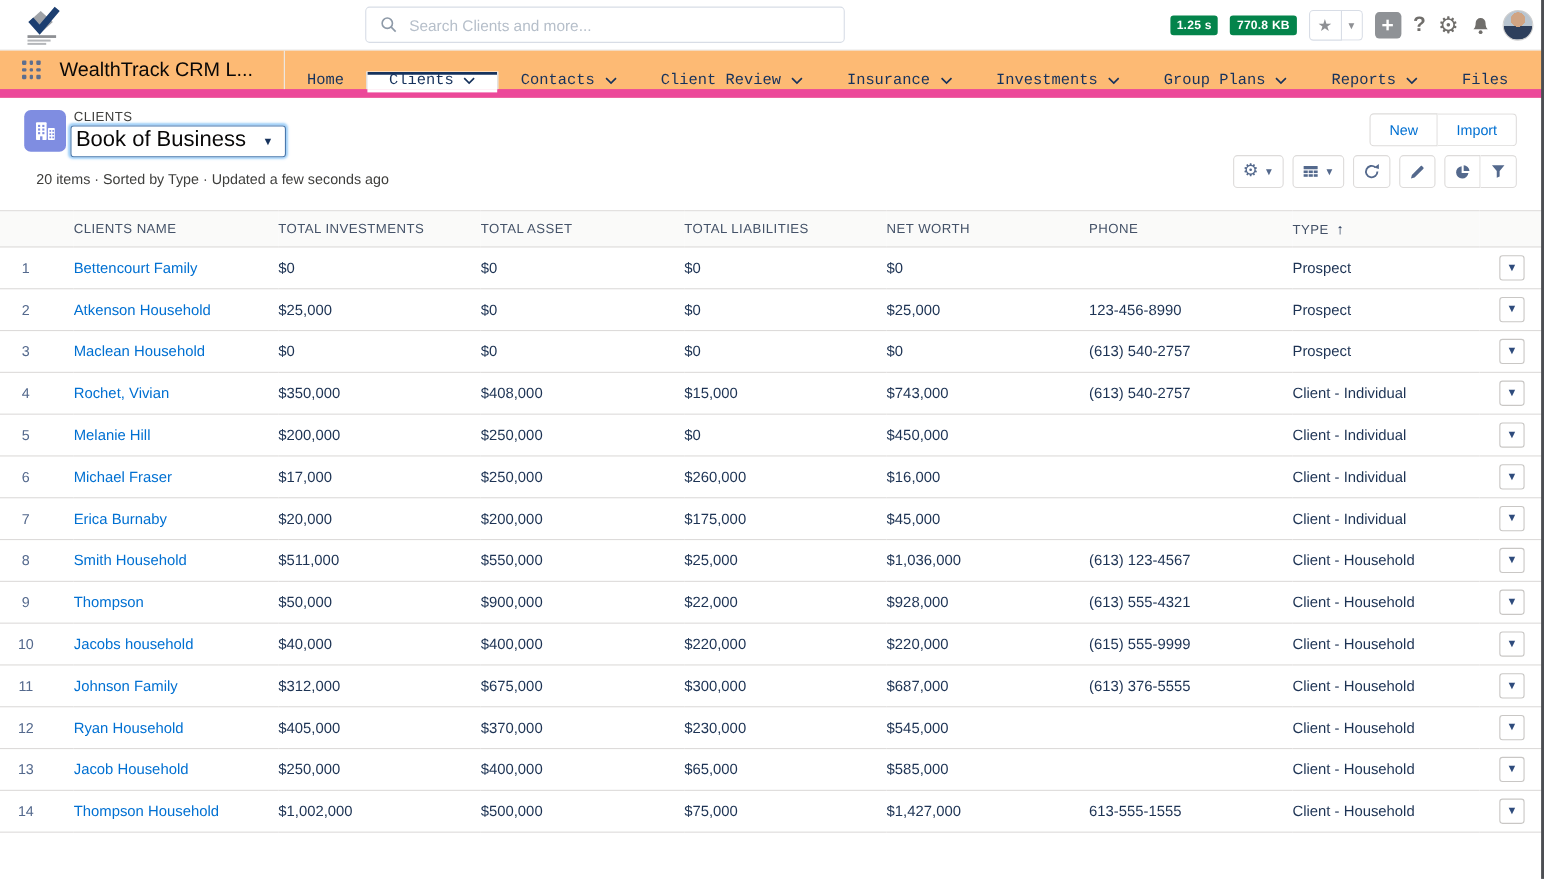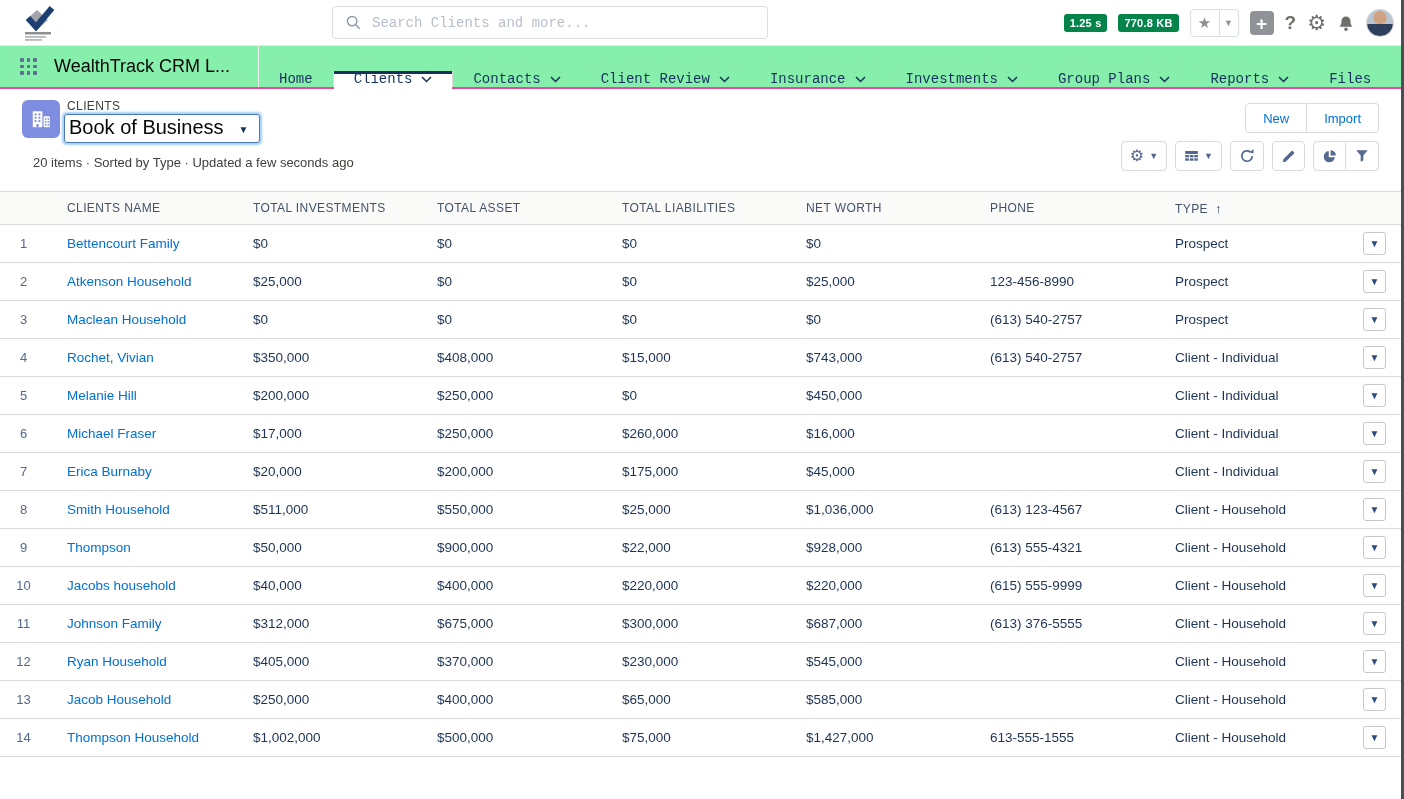--- a/index.html
+++ b/index.html
@@ -6,41 +6,41 @@
   html,body { width:1404px; height:799px; overflow:hidden; background:#fff;
     font-family:"Liberation Sans", sans-serif; }
 
   
   .global-header { position:relative; height:46px; background:#fff; border-bottom:1px solid #e8e8e8; }
   .logo { position:absolute; left:20px; top:3px; }
   .search-box { position:absolute; left:332px; top:6px; width:436px; height:33px;
     border:1px solid #d8dde6; border-radius:4px; background:#fff;
     display:flex; align-items:center; gap:11px; padding:0 13px; }
   .search-box input { border:none; outline:none; flex:1; font-size:14px; color:#16325c;
-    font-family:Liberation Mono, monospace; }
+    font-family:Liberation Sans, sans-serif; }
   .search-box input::placeholder { color:#b6bfca; }
   .header-right { position:absolute; right:10px; top:0; height:46px; display:flex; align-items:center; gap:11px; }
   .perf-badge { background:#04844b; color:#fff; font-size:11px; font-weight:bold;
     padding:3px 6px; border-radius:3px; letter-spacing:.2px; }
   .fav-group { display:flex; height:28px; }
   .fav-seg { background:#fff; border:1px solid #d8dde6; display:flex; align-items:center; justify-content:center; color:#8e9094; }
   .fav-star { width:30px; border-radius:4px 0 0 4px; font-size:15px; }
   .fav-dd { width:19px; border-left:none; border-radius:0 4px 4px 0; font-size:9px; }
   .plus-tile { width:24px; height:24px; border-radius:4px; background:#8f9296; color:#fff;
     display:flex; align-items:center; justify-content:center; font-size:19px; font-weight:bold; line-height:1; }
   .hdr-ic { color:#706e6b; display:flex; align-items:center; justify-content:center; }
   .help-ic { font-size:19px; font-weight:bold; }
   .gear-ic { font-size:21px; }
   .avatar { width:28px; height:28px; border-radius:50%; border:1px solid #cfcfcf;
     background:
       radial-gradient(circle at 50% 30%, #d0a483 0 29%, rgba(0,0,0,0) 30%),
       linear-gradient(180deg,#b9c5d0 0 52%, #2e3f5c 52% 100%); }
 
   
-  .nav-bar { position:relative; height:43px; background:#86efac; border-bottom:2px solid #ec4899;
+  .nav-bar { position:relative; height:43px; background:#fdba74; border-bottom:8px solid #ec4899;
     display:flex; align-items:stretch; }
   .waffle { align-self:center; margin-left:20px; width:17px; height:17px; display:grid;
     grid-template-columns:repeat(3,1fr); gap:2.6px; }
   .waffle span { background:#5d6e8e; border-radius:1px; }
   .app-name { align-self:center; font-size:18px; color:#080707; margin:0 28px 0 17px; white-space:nowrap; }
   .tabs { display:flex; align-items:flex-end; border-left:1px solid #ececec;font-family:Liberation Mono, monospace; }
   .tab { position:relative; display:flex; align-items:center; gap:9px; padding:0 20px;
     font-size:14px; color:#16325c; cursor:pointer; white-space:nowrap; }
   .tab.active { border-left:1px solid #dddbda; border-right:1px solid #dddbda;
     box-shadow:inset 0 3px 0 #16325c; background:#fff; }

